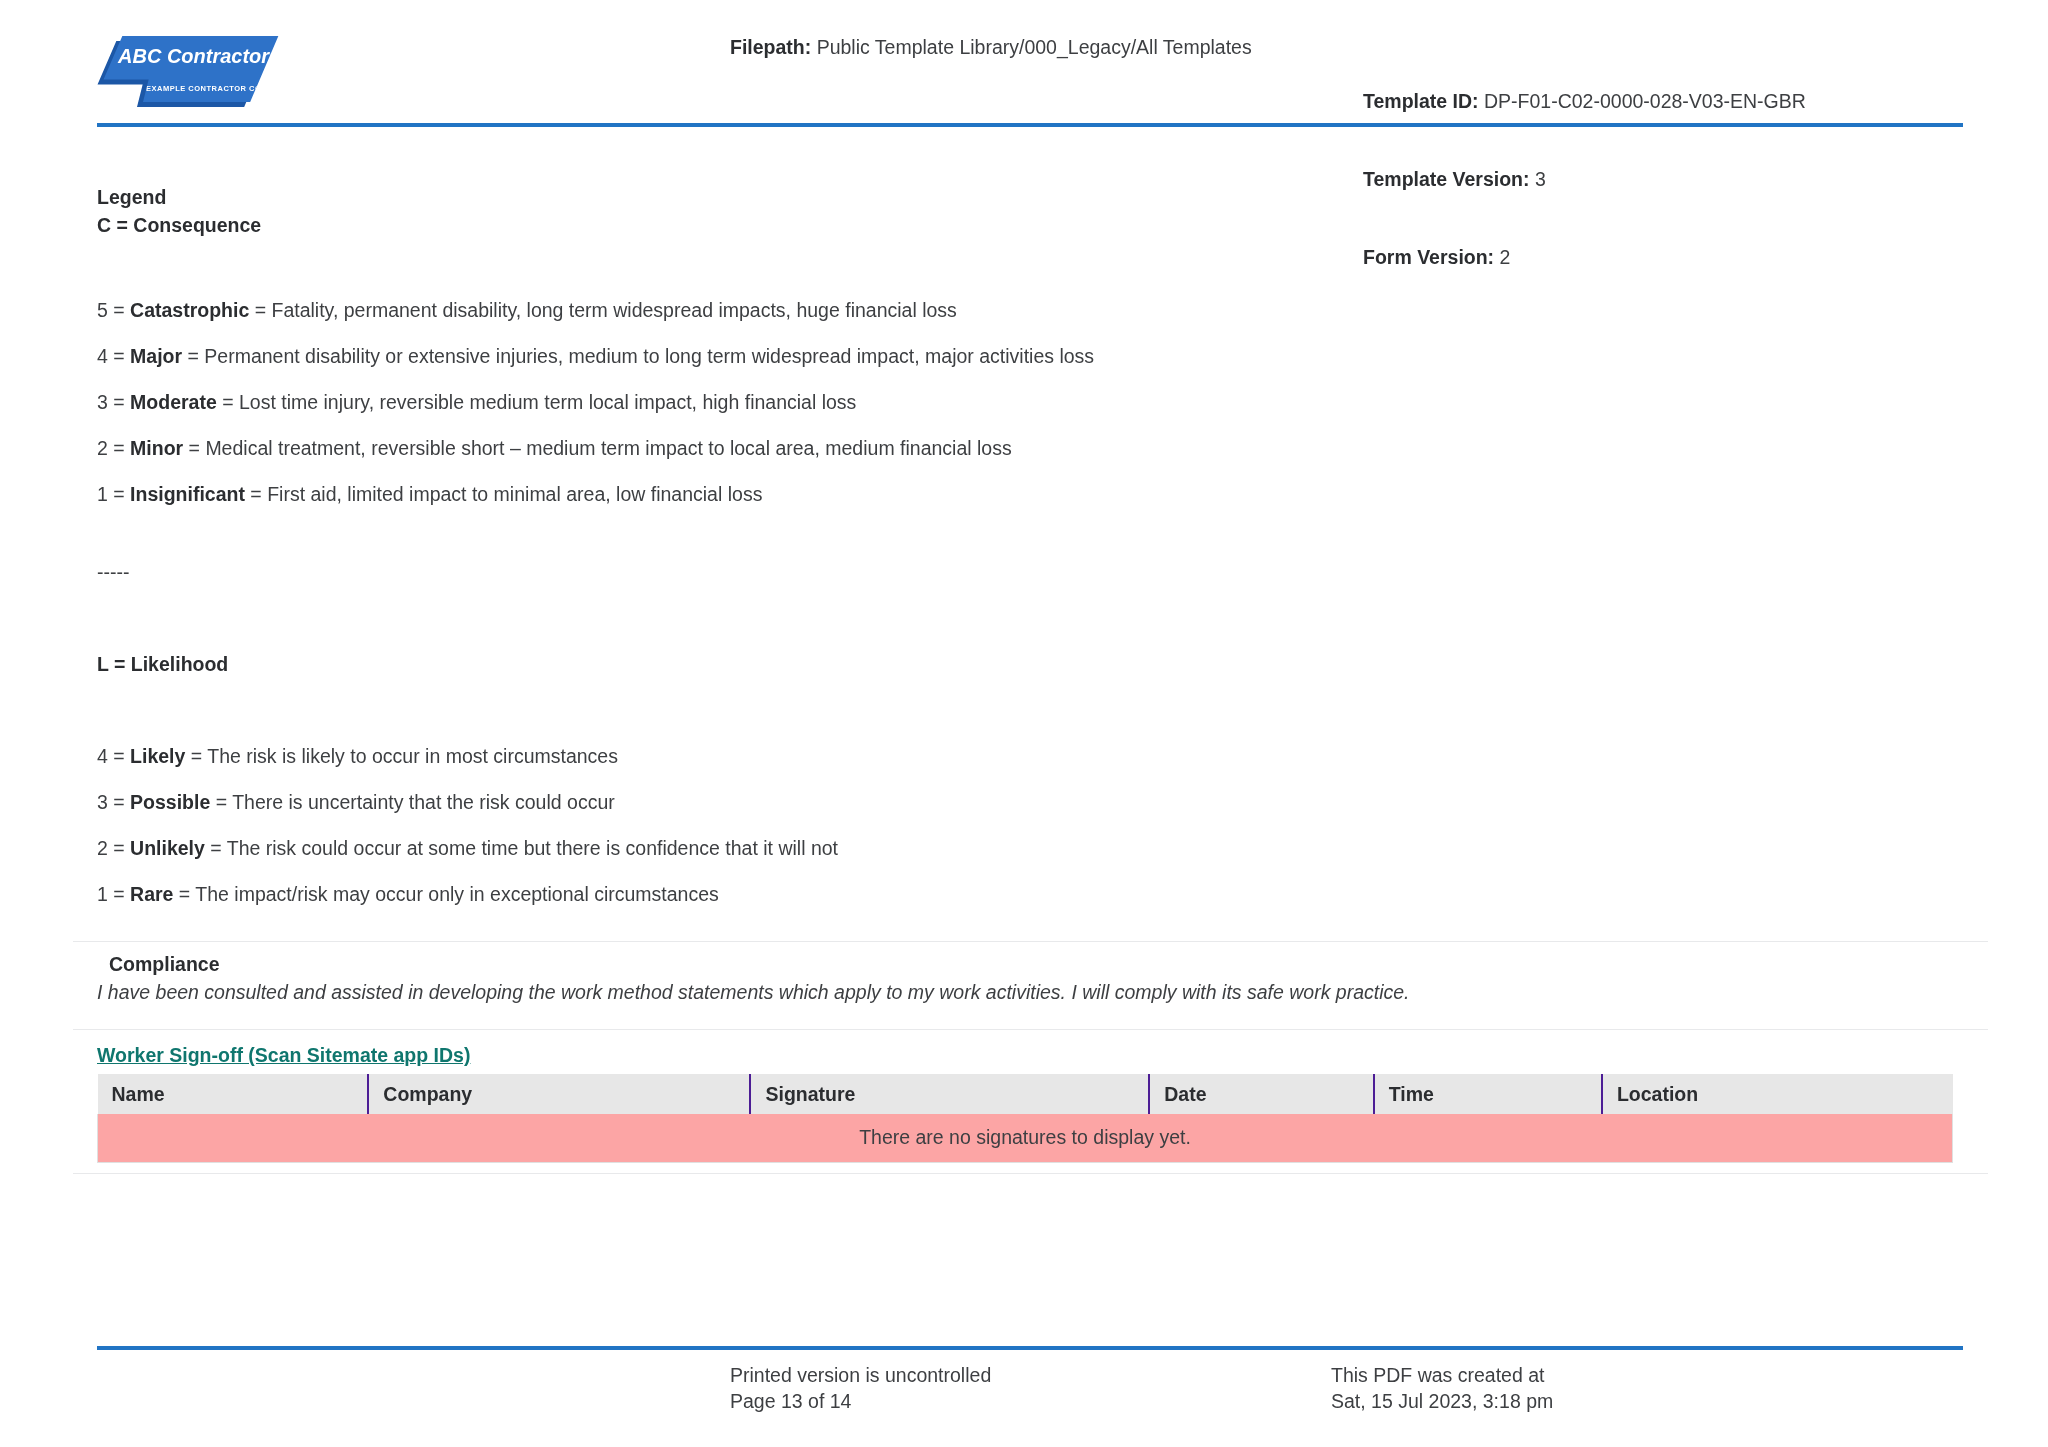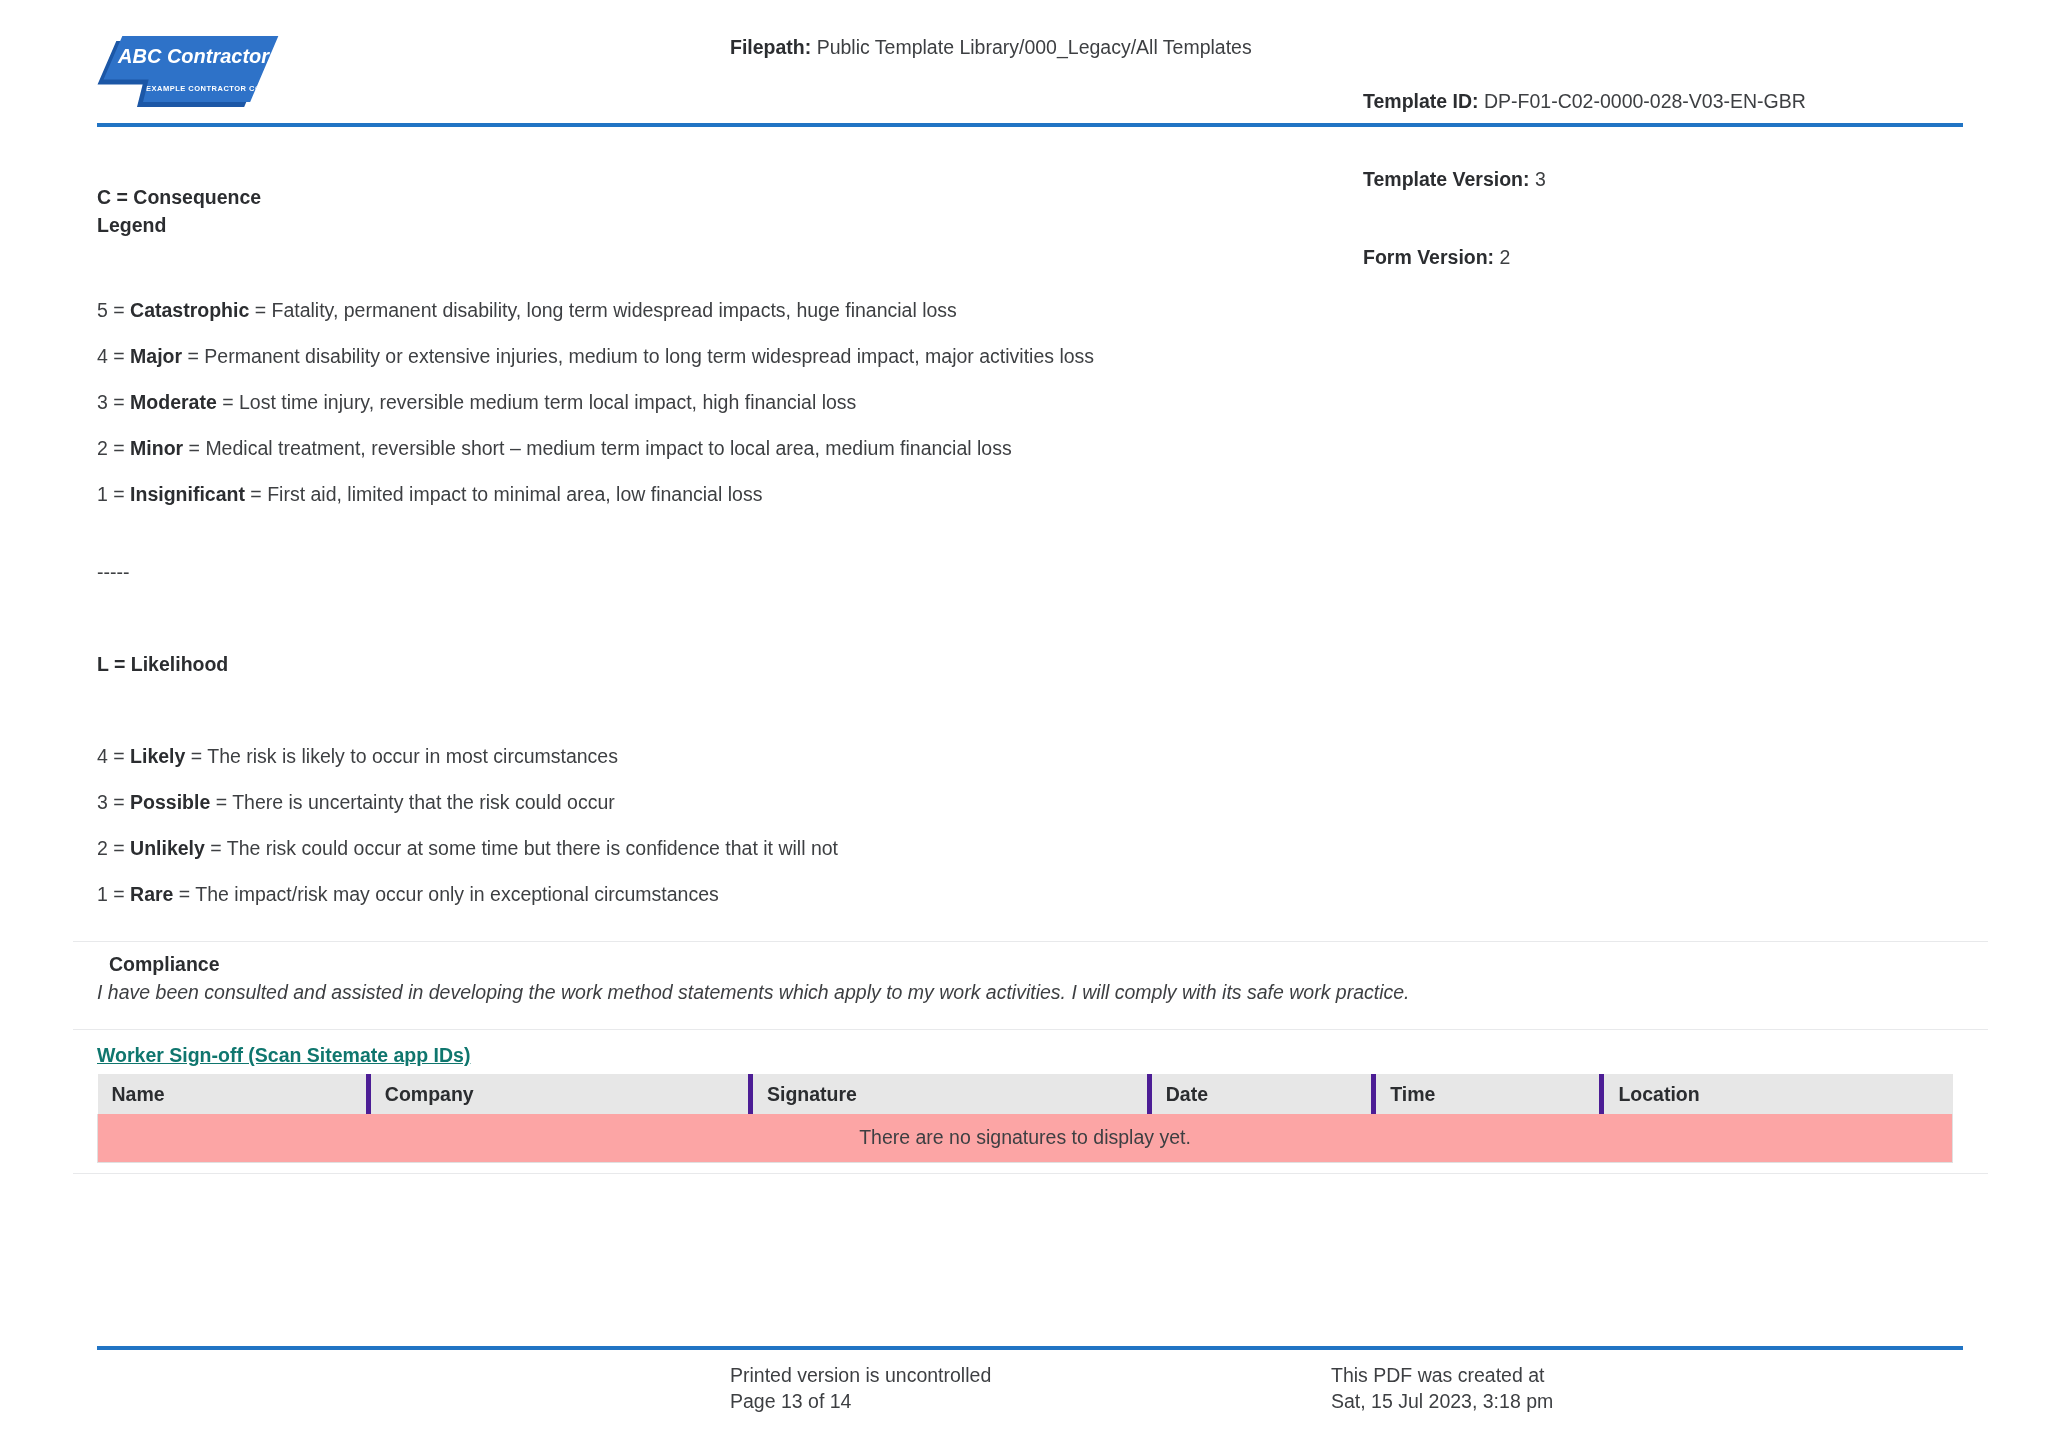--- a/index.html
+++ b/index.html
@@ -62,21 +62,21 @@
   .compliance-title { font-weight: bold; color: #2b2d30; line-height: 28px; margin-left: 12px; }
   .compliance-statement { font-style: italic; line-height: 28px; }
 
   
   .signoff { margin: 11px 95px 0 97px; }
   .signoff-title { font-weight: bold; color: #0f766e; line-height: 28px; text-decoration: underline; }
   table.signoff-table { width: 1856px; border-collapse: collapse; margin-top: 5px; }
   .signoff-table th {
     background: #e7e7e7; text-align: left; font-weight: bold; color: #2b2d30;
     height: 40px; padding: 0 0 0 14px; font-size: 19.5px;
-    border-right: 5px solid #4c1d95;
+    border-right: 2px solid #4c1d95;
   }
   .signoff-table th:last-child { border-right: none; }
   .signoff-table td.empty-cell {
     height: 48px; text-align: center; color: #3d3f42;
     border: 1px solid #e0e0e0; border-top: none; background: #fca5a5;
   }
 
   
   .footer { position: absolute; left: 0; right: 0; top: 1346px; }
   .footer .rule-blue-footer {
@@ -102,22 +102,22 @@
     <div class="filepath"><b>Filepath: </b><span>Public Template Library/000_Legacy/All Templates</span></div>
     <div class="meta">
       <div><b>Template ID: </b><span>DP-F01-C02-0000-028-V03-EN-GBR</span></div>
       <div><b>Template Version: </b><span>3</span></div>
       <div><b>Form Version: </b><span>2</span></div>
     </div>
     <div class="rule-blue"></div>
   </div>
 
   <div class="legend">
+    <div class="legend-head">Legend</div>
     <div class="legend-head">C = Consequence</div>
-    <div class="legend-head">Legend</div>
 
     <div class="list">
 
         <div class="legend-row"><span>5 = </span><b>Catastrophic</b><span> = Fatality, permanent disability, long term widespread impacts, huge financial loss</span></div>
 
         <div class="legend-row"><span>4 = </span><b>Major</b><span> = Permanent disability or extensive injuries, medium to long term widespread impact, major activities loss</span></div>
 
         <div class="legend-row"><span>3 = </span><b>Moderate</b><span> = Lost time injury, reversible medium term local impact, high financial loss</span></div>
 
         <div class="legend-row"><span>2 = </span><b>Minor</b><span> = Medical treatment, reversible short – medium term impact to local area, medium financial loss</span></div>

